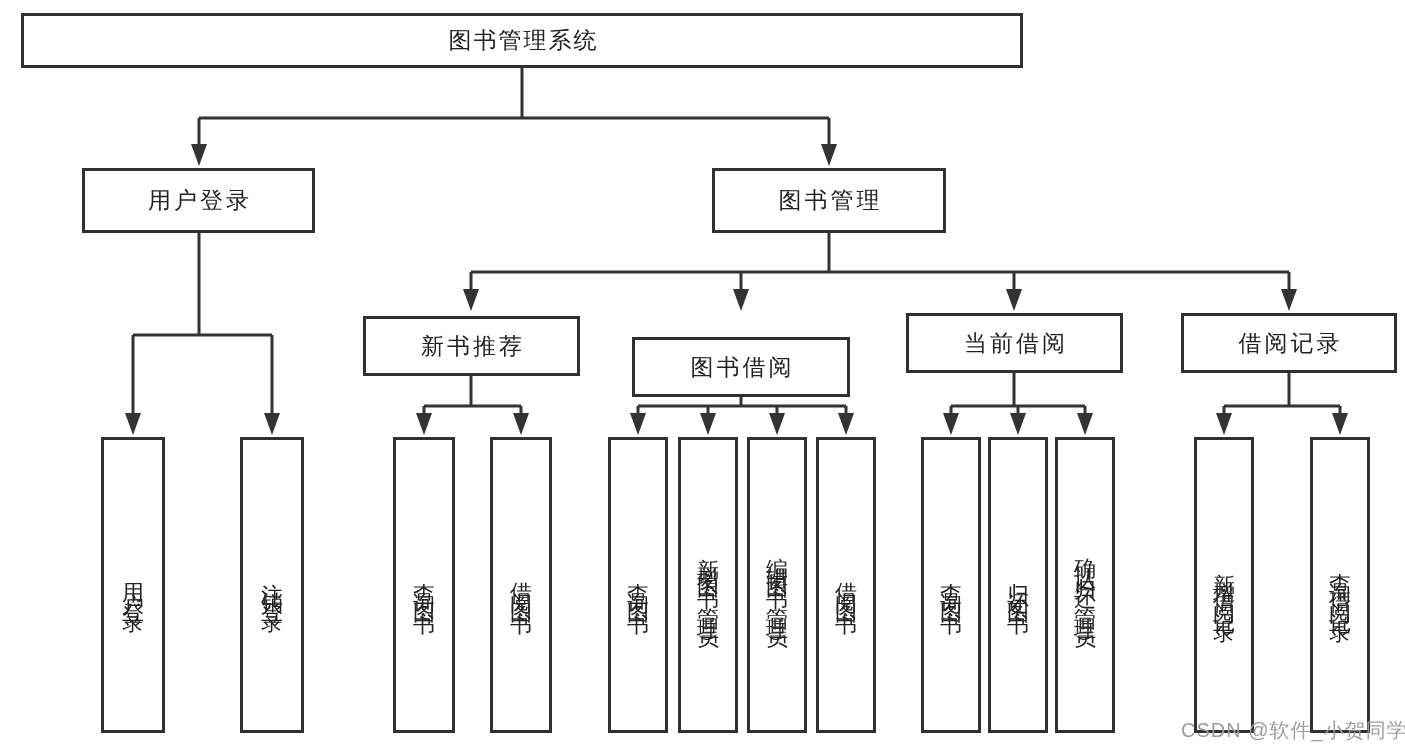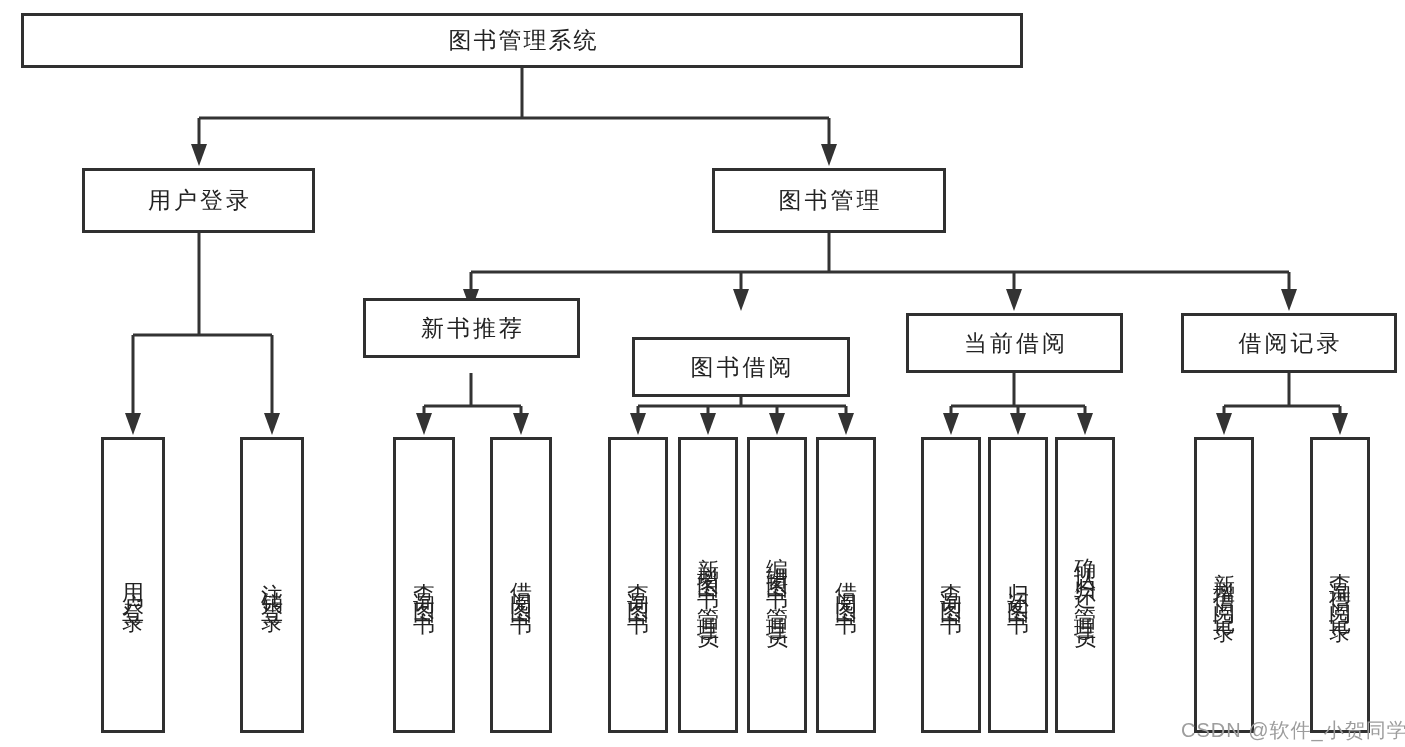--- a/index.html
+++ b/index.html
@@ -87,21 +87,21 @@
       <polygon points="1216,413 1232,413 1224,435"></polygon>
       <polygon points="1332,413 1348,413 1340,435"></polygon>
     </g>
   </svg>
 
   <div class="node h root" style="left:21px;top:13px;width:1002px;height:55px;">图书管理系统</div>
 
   <div class="node h" style="left:82px;top:168px;width:233px;height:65px;">用户登录</div>
   <div class="node h" style="left:712px;top:168px;width:234px;height:65px;font-family:Liberation Mono, monospace;">图书管理</div>
 
-  <div class="node h" style="left:363px;top:298px;width:217px;height:60px;">新书推荐</div>
+  <div class="node h" style="left:363px;top:316px;width:217px;height:60px;">新书推荐</div>
   <div class="node h" style="left:632px;top:313px;width:218px;height:60px;margin-top:24px;">图书借阅</div>
   <div class="node h" style="left:906px;top:313px;width:217px;height:60px;">当前借阅</div>
   <div class="node h" style="left:1181px;top:313px;width:216px;height:60px;text-align:center;">借阅记录</div>
 
   <div class="node v" style="left:101px;top:437px;width:64px;height:296px;">
     <span>用户登录</span>
   </div>
   <div class="node v" style="left:240px;top:437px;width:64px;height:296px;">
     <span>注销登录</span>
   </div>

